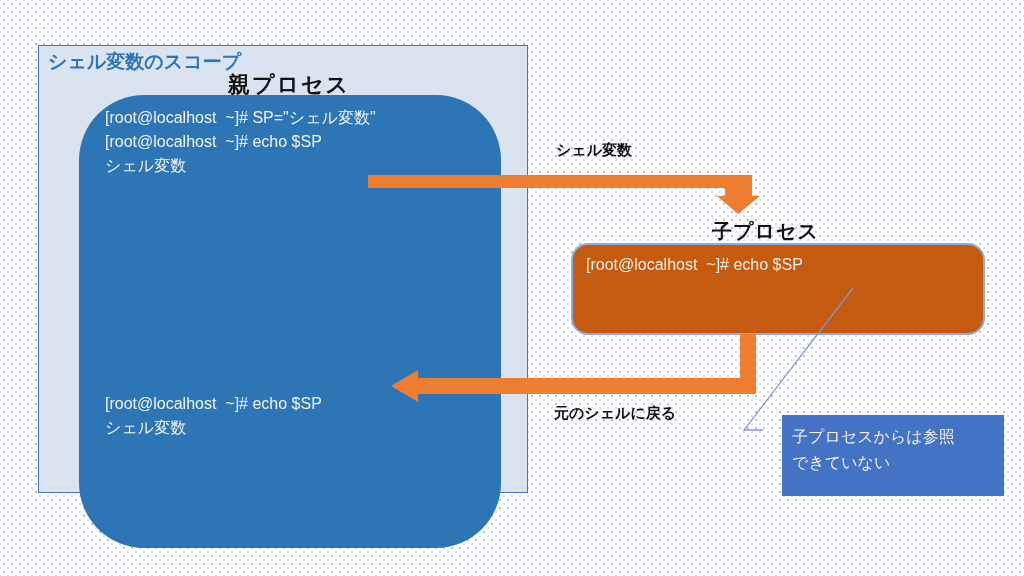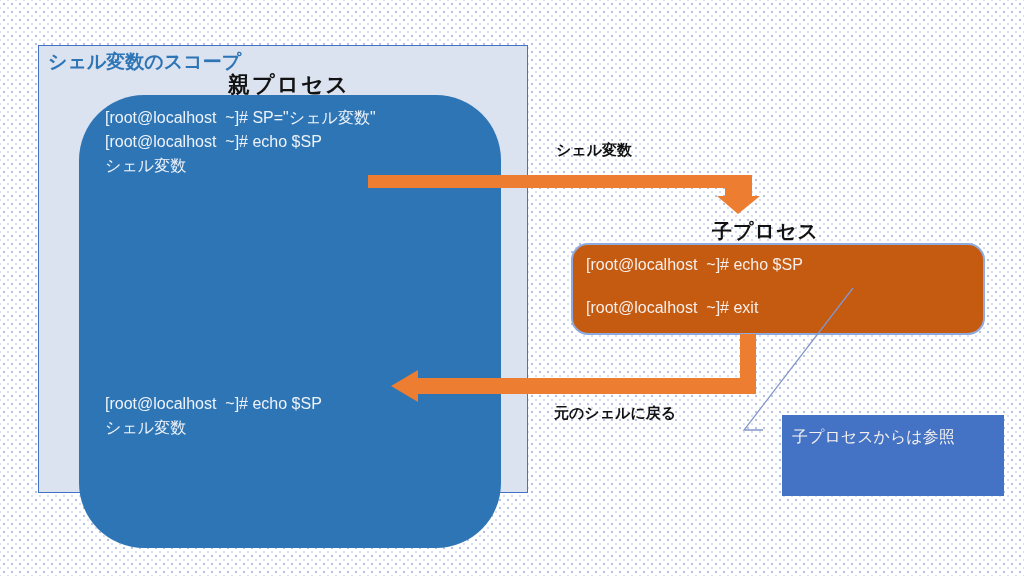--- a/index.html
+++ b/index.html
@@ -108,25 +108,25 @@
       </div>
       <div class="term term-bottom">
         <div class="tline">[root@localhost  ~]# echo $SP</div>
         <div class="tline">シェル変数</div>
       </div>
     </div>
   </div>
 
   <div class="child-box">
     <div class="tline child-line-1">[root@localhost  ~]# echo $SP</div>
-    <div class="tline child-line-2">[root@localhost  ~]# exit</div>
   </div>
 
   <div class="annotation-box">
     <div class="ann-line">子プロセスからは参照</div>
+    <div class="ann-line">できていない</div>
   </div>
 
   <div class="label new-shell-label">シェル変数</div>
   <div class="label child-proc-label">子プロセス</div>
   <div class="label return-label">元のシェルに戻る</div>
 
   <svg class="overlay" width="1024" height="576" viewBox="0 0 1024 576">
     <polygon class="arrow-shape" points="368,175 752,175 752,196 760,196 738,214 717,196 725,196 725,188 368,188"></polygon>
     <polygon class="arrow-shape" points="740,334 756,334 756,394 418,394 418,402 391,386 418,370 418,378 740,378"></polygon>
     <polyline class="callout-line" points="853,288 744,430 763,430"></polyline>

